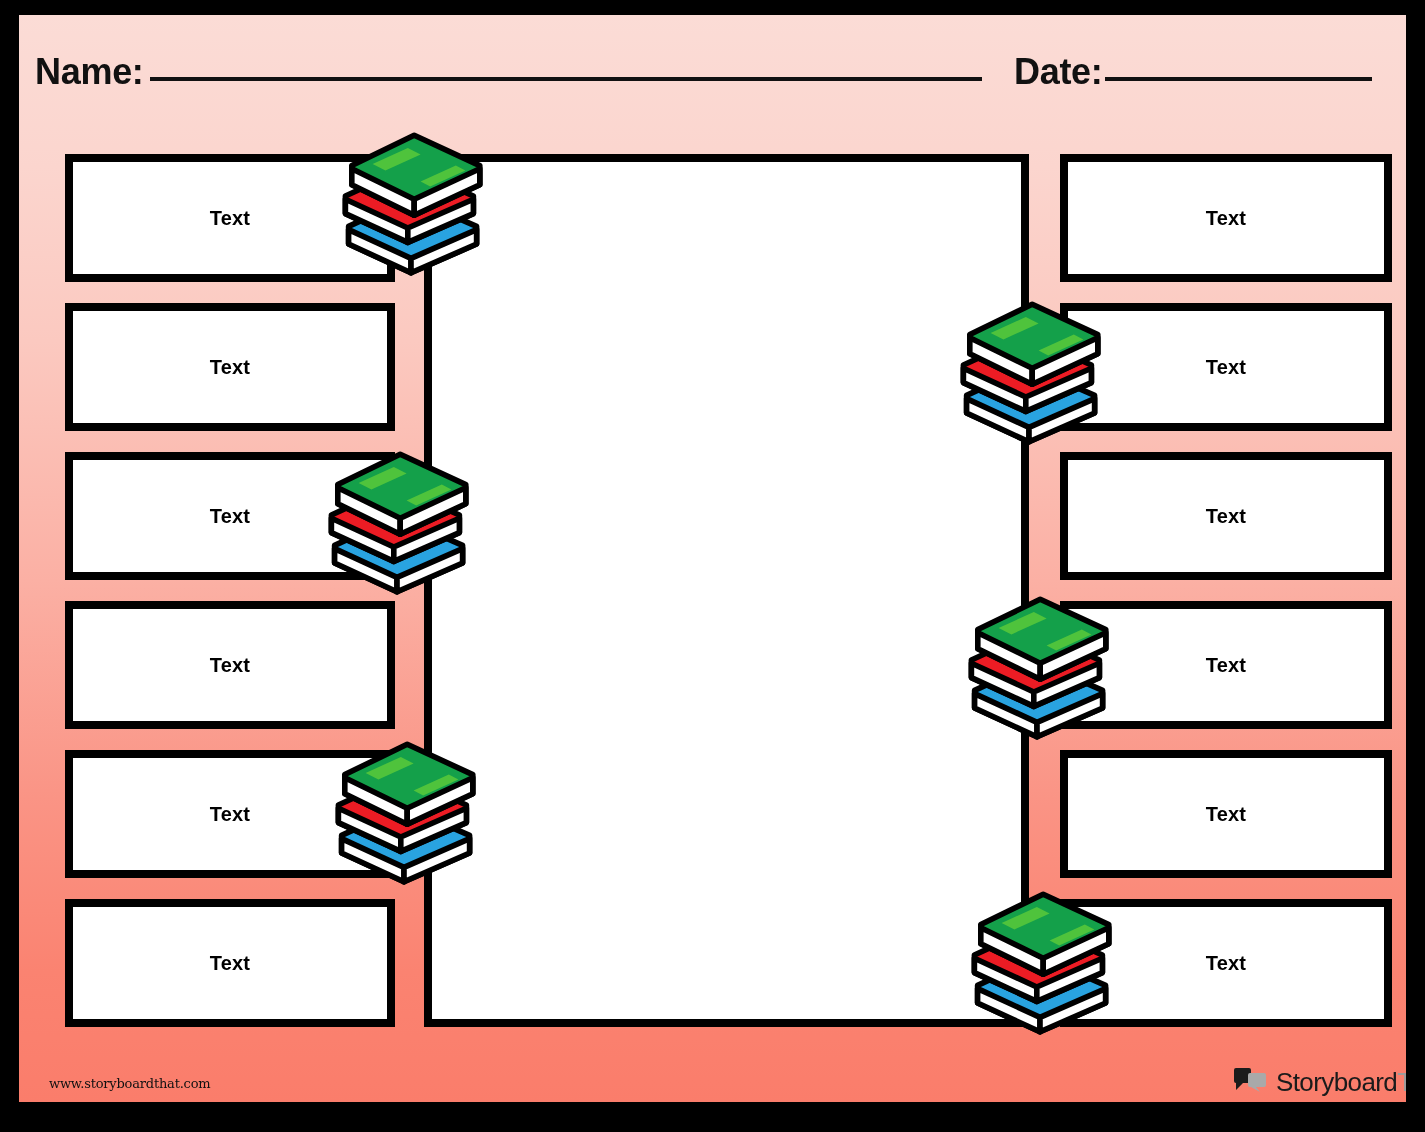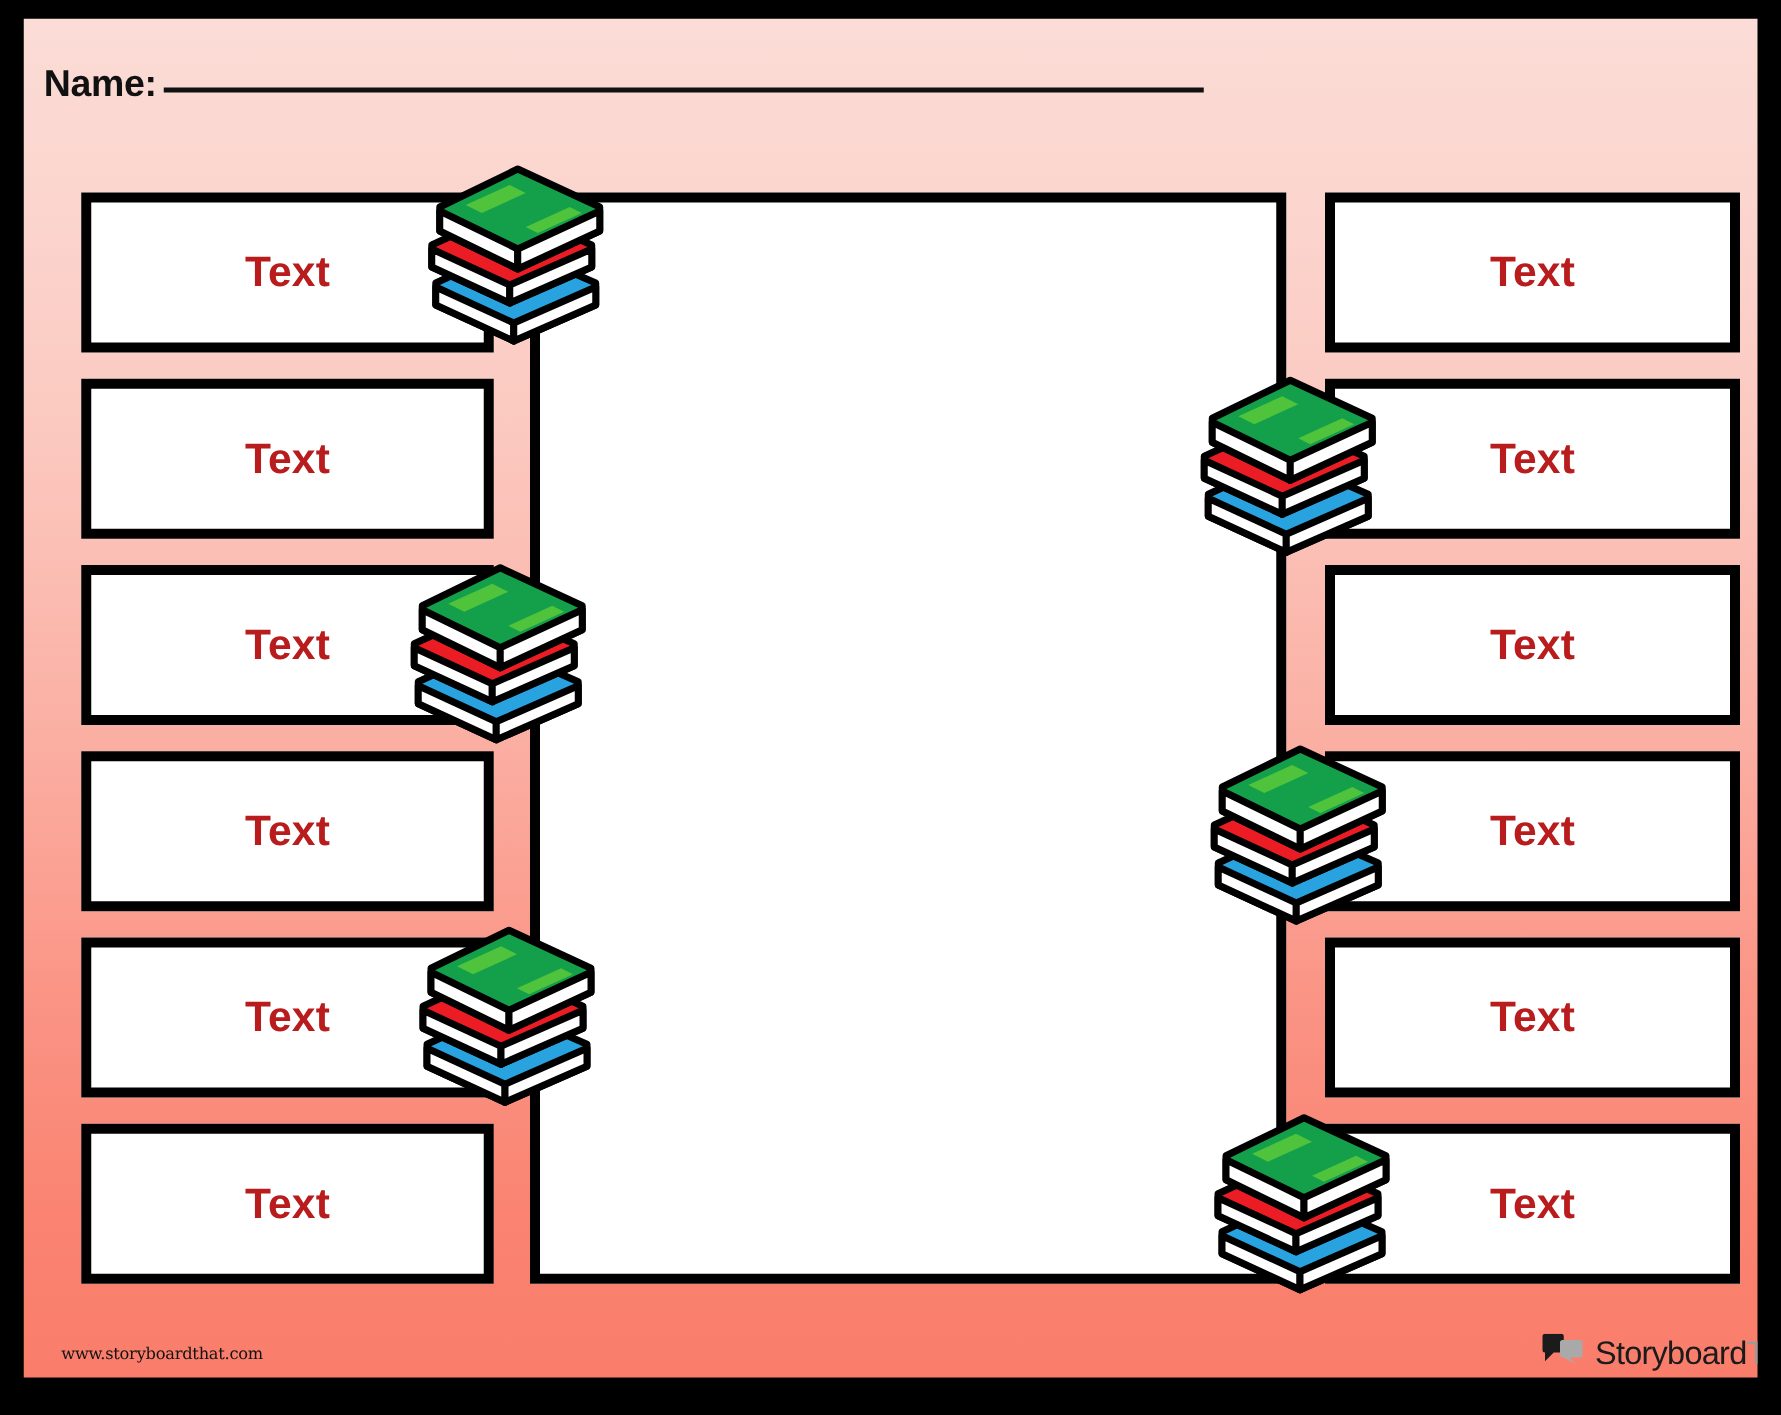--- a/index.html
+++ b/index.html
@@ -32,21 +32,21 @@
 
   
   .hdr {
     position: absolute;
     top: 36px;
     display: flex;
     align-items: baseline;
     white-space: nowrap;
   }
   .hdr-label {
-    font-size: 30px;
+    font-size: 36px;
     font-weight: bold;
     color: #111111;
     letter-spacing: -0.3px;
   }
   .hdr-rule {
     display: inline-block;
     height: 0;
     border-bottom: 4px solid #111111;
     margin-left: 6px;
     position: relative;
@@ -61,23 +61,23 @@
   .textbox {
     position: absolute;
     background: #ffffff;
     border: 8px solid #000000;
     box-sizing: border-box;
     display: flex;
     align-items: center;
     justify-content: center;
   }
   .textbox .tb-label {
-    font-size: 34px;
+    font-size: 20px;
     font-weight: bold;
-    color: #b91c1c;
+    color: #000000;
     letter-spacing: 0.2px;
     text-align: right;
   }
 
   
   .col-left  { left: 46px;   width: 330px; }
   .col-right { left: 1041px; width: 332px; }
 
   .r1 { top: 139px;  height: 128px; }
   .r2 { top: 288px;  height: 128px; }
@@ -146,20 +146,24 @@
 <body>
 
 <div id="page">
   <div id="sheet">
 
     <div class="hdr" id="hdr-name">
       <span class="hdr-label">Name:</span>
       <span class="hdr-rule"></span>
     </div>
 
+    <div class="hdr" id="hdr-date">
+      <span class="hdr-label">Date:</span>
+      <span class="hdr-rule"></span>
+    </div>
 
     <div class="textbox col-left r1">
       <span class="tb-label">Text</span>
     </div>
     <div class="textbox col-left r2">
       <span class="tb-label">Text</span>
     </div>
     <div class="textbox col-left r3">
       <span class="tb-label">Text</span>
     </div>

